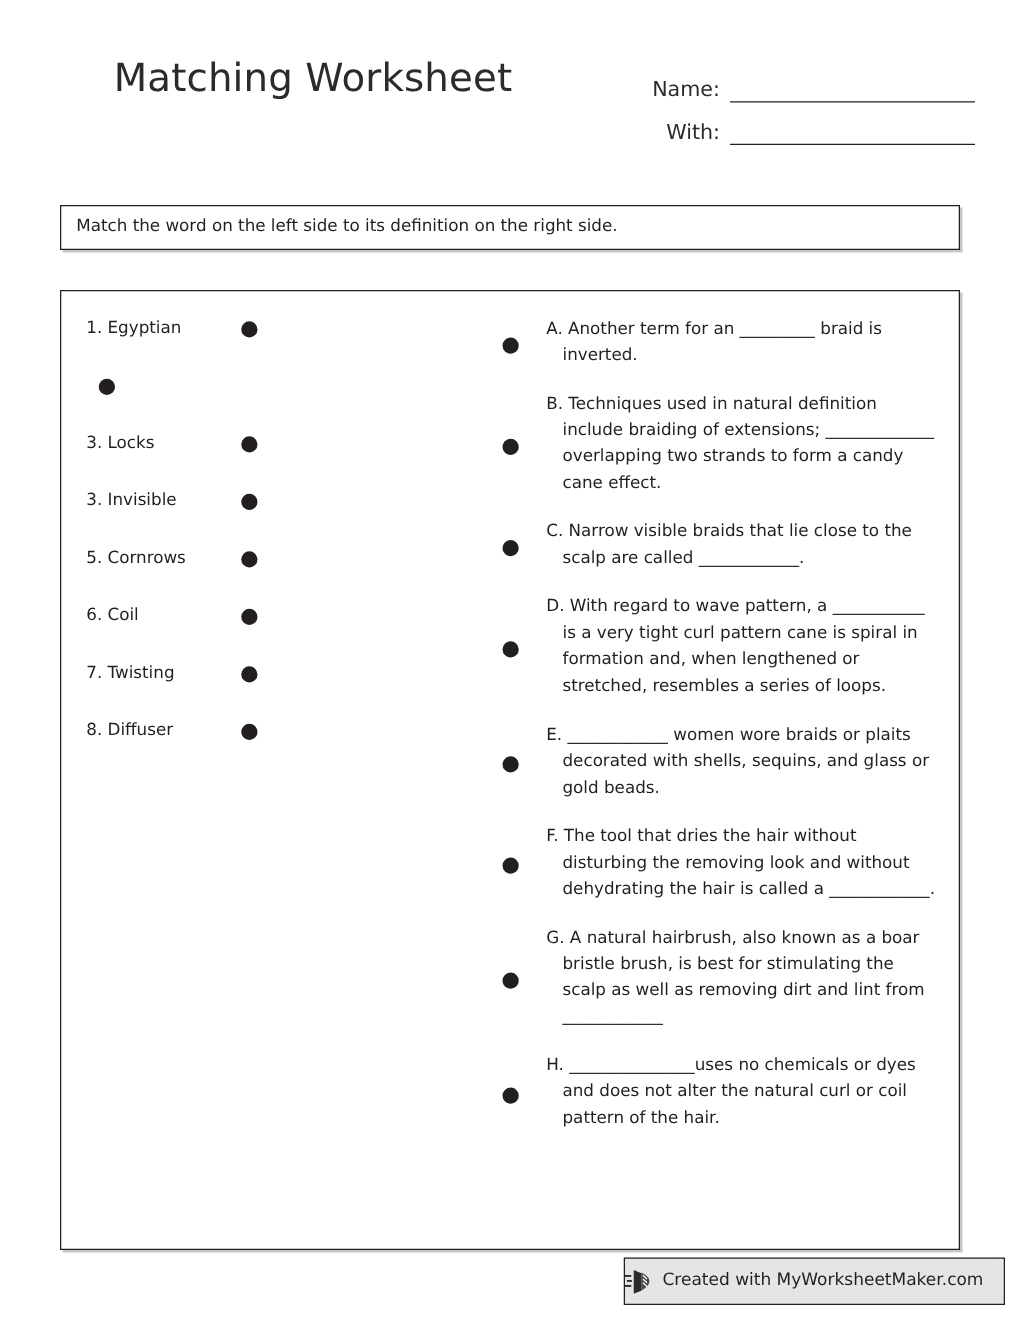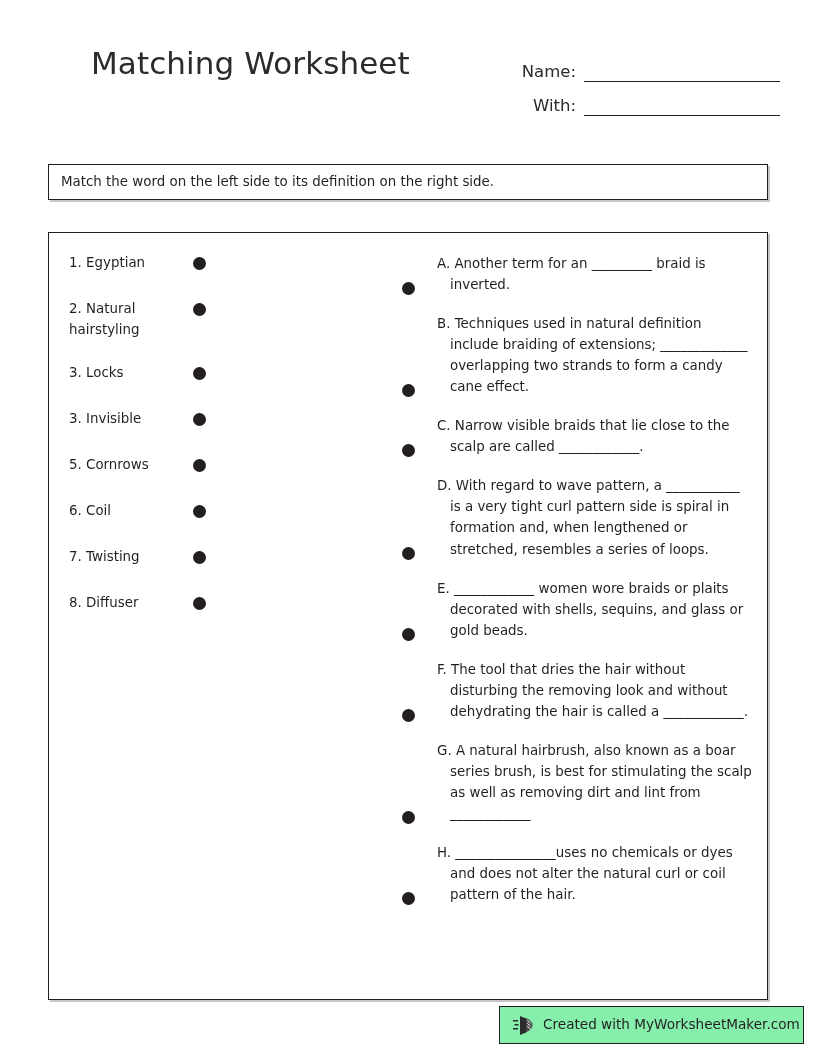--- a/index.html
+++ b/index.html
@@ -134,21 +134,21 @@
   }
 
   .right-col {
     position: absolute;
     left: 353px;
     top: 20px;
     width: 352px;
   }
   .right-item {
     display: flex;
-    align-items: flex-end;
+    align-items: center;
     margin-bottom: 18px;
   }
   .right-bullet {
     margin-top: 5px;
     margin-right: 22px;
   }
   .right-text {
     font-size: 13.4px;
     line-height: 1.57;
     color: #231f20;
@@ -158,25 +158,24 @@
   }
 
   
   .footer-badge {
     position: absolute;
     left: 499px;
     top: 1006px;
     width: 305px;
     height: 38px;
     border: 1.2px solid #231f20;
-    background: #86efac;
+    background: #e5e5e5;
     box-sizing: border-box;
     display: flex;
     align-items: center;
-    padding-left: 13px;
   }
   .badge-icon {
     width: 22px;
     height: 24px;
     flex: 0 0 auto;
     margin-right: 8px;
     display: block;
   }
   .badge-text {
     font-size: 13.6px;
@@ -210,21 +209,20 @@
   </div>
 
   <div class="match-box">
 
     <div class="left-col">
       <div class="left-item">
         <span class="left-label">1. Egyptian</span>
         <span class="bullet left-bullet"></span>
       </div>
       <div class="left-item">
-        <span class="left-label">2. Natural hairstyling</span>
         <span class="bullet left-bullet"></span>
       </div>
       <div class="left-item">
         <span class="left-label">3. Locks</span>
         <span class="bullet left-bullet"></span>
       </div>
       <div class="left-item">
         <span class="left-label">3. Invisible</span>
         <span class="bullet left-bullet"></span>
       </div>
@@ -254,33 +252,33 @@
       <div class="right-item">
         <span class="bullet right-bullet"></span>
         <span class="right-text">B. Techniques used in natural definition include braiding of extensions; _____________ overlapping two strands to form a candy cane effect.</span>
       </div>
       <div class="right-item">
         <span class="bullet right-bullet"></span>
         <span class="right-text">C. Narrow visible braids that lie close to the scalp are called ____________.</span>
       </div>
       <div class="right-item">
         <span class="bullet right-bullet"></span>
-        <span class="right-text">D. With regard to wave pattern, a ___________ is a very tight curl pattern side is spiral in formation and, when lengthened or stretched, resembles a series of loops.</span>
+        <span class="right-text">D. With regard to wave pattern, a ___________ is a very tight curl pattern cane is spiral in formation and, when lengthened or stretched, resembles a series of loops.</span>
       </div>
       <div class="right-item">
         <span class="bullet right-bullet"></span>
         <span class="right-text">E. ____________ women wore braids or plaits decorated with shells, sequins, and glass or gold beads.</span>
       </div>
       <div class="right-item">
         <span class="bullet right-bullet"></span>
         <span class="right-text">F. The tool that dries the hair without disturbing the removing look and without dehydrating the hair is called a ____________.</span>
       </div>
       <div class="right-item">
         <span class="bullet right-bullet"></span>
-        <span class="right-text">G. A natural hairbrush, also known as a boar series brush, is best for stimulating the scalp as well as removing dirt and lint from ____________</span>
+        <span class="right-text">G. A natural hairbrush, also known as a boar bristle brush, is best for stimulating the scalp as well as removing dirt and lint from ____________</span>
       </div>
       <div class="right-item">
         <span class="bullet right-bullet"></span>
         <span class="right-text">H. _______________uses no chemicals or dyes and does not alter the natural curl or coil pattern of the hair.</span>
       </div>
     </div>
 
   </div>
 
   <div class="footer-badge">

